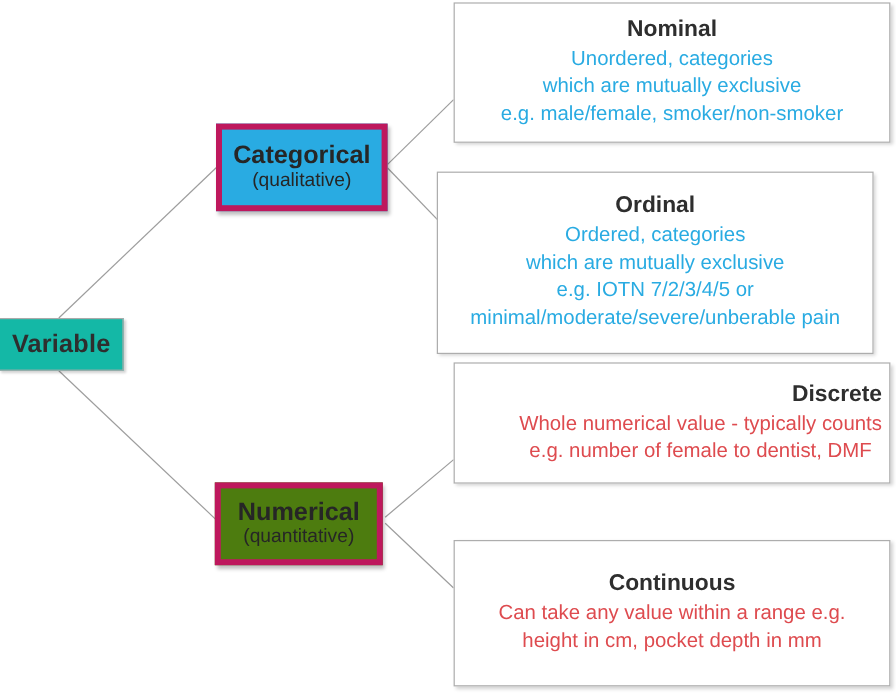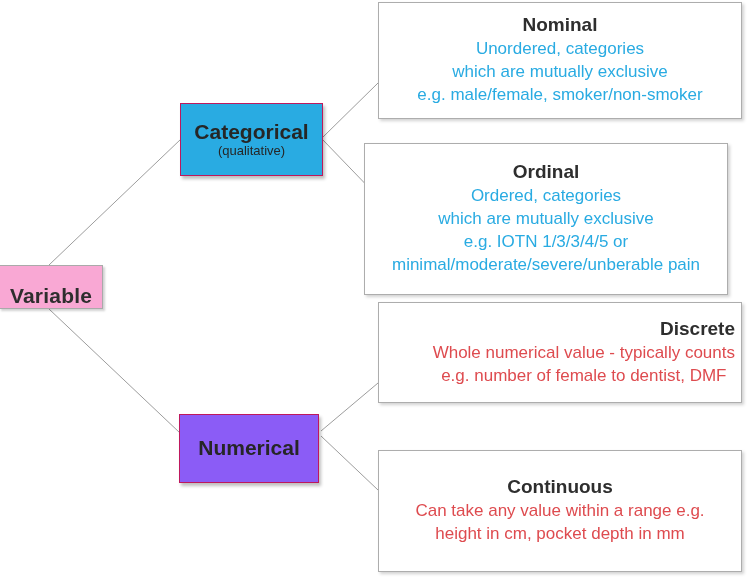--- a/index.html
+++ b/index.html
@@ -23,38 +23,37 @@
     box-sizing: border-box;
     display: flex;
     flex-direction: column;
     align-items: center;
     justify-content: center;
     text-align: center;
   }
   
   .root-node {
     left: -1px; top: 265px; width: 104px; height: 44px;
-    background: #f9a8d4;
+    background: #14b8a6;
     border: 1px solid #aaaaaa;
     box-shadow: 2px 2px 2px rgba(0,0,0,0.18);
     font-weight: bold;
     font-size: 21px;
     color: #2e2e2e;
     letter-spacing: 0.2px;
-    justify-content: flex-end;
   }
   
   .branch-node {
-    border: 1px solid #be185d;
+    border: 5px solid #be185d;
     box-shadow: 2px 3px 3px rgba(0,0,0,0.25);
     color: #262626;
     line-height: 1.15;
   }
   .branch-node .branch-label { font-weight: bold; font-size: 21px; }
-  .branch-node .branch-sublabel { font-size: 13px; }
+  .branch-node .branch-sublabel { font-size: 16px; }
   .pos-categorical { left: 180px; top: 103px; width: 143px; height: 73px; }
   .pos-numerical   { left: 179px; top: 402px; width: 140px; height: 69px; }
   
   .card {
     background: #ffffff;
     border: 1px solid #adadad;
     box-shadow: 2px 2px 3px rgba(0,0,0,0.18);
     padding: 12px 6px;
   }
   .card .card-title {
@@ -89,36 +88,37 @@
 
   <div class="node root-node">
     <span>Variable</span>
   </div>
 
   <div class="node branch-node pos-categorical" style="background: rgb(41, 171, 226);">
     <span class="branch-label">Categorical</span>
     <span class="branch-sublabel">(qualitative)</span>
   </div>
 
-  <div class="node branch-node pos-numerical" style="background: #8b5cf6; margin-top: 12px;">
+  <div class="node branch-node pos-numerical" style="background: #4d7c0f;">
     <span class="branch-label">Numerical</span>
+    <span class="branch-sublabel">(quantitative)</span>
   </div>
 
   <div class="card pos-nominal">
     <div class="card-title">Nominal</div>
     <div class="card-body" style="color: rgb(41, 171, 226);">Unordered, categories
 which are mutually exclusive
 e.g. male/female, smoker/non-smoker</div>
   </div>
 
   <div class="card pos-ordinal">
     <div class="card-title">Ordinal</div>
     <div class="card-body" style="color: rgb(41, 171, 226);">Ordered, categories
 which are mutually exclusive
-e.g. IOTN 1/3/3/4/5 or
+e.g. IOTN 7/2/3/4/5 or
 minimal/moderate/severe/unberable pain</div>
   </div>
 
   <div class="card pos-discrete">
     <div class="card-title">Discrete</div>
     <div class="card-body" style="color: rgb(222, 75, 79);">Whole numerical value - typically counts
 e.g. number of female to dentist, DMF</div>
   </div>
 
   <div class="card pos-continuous">

